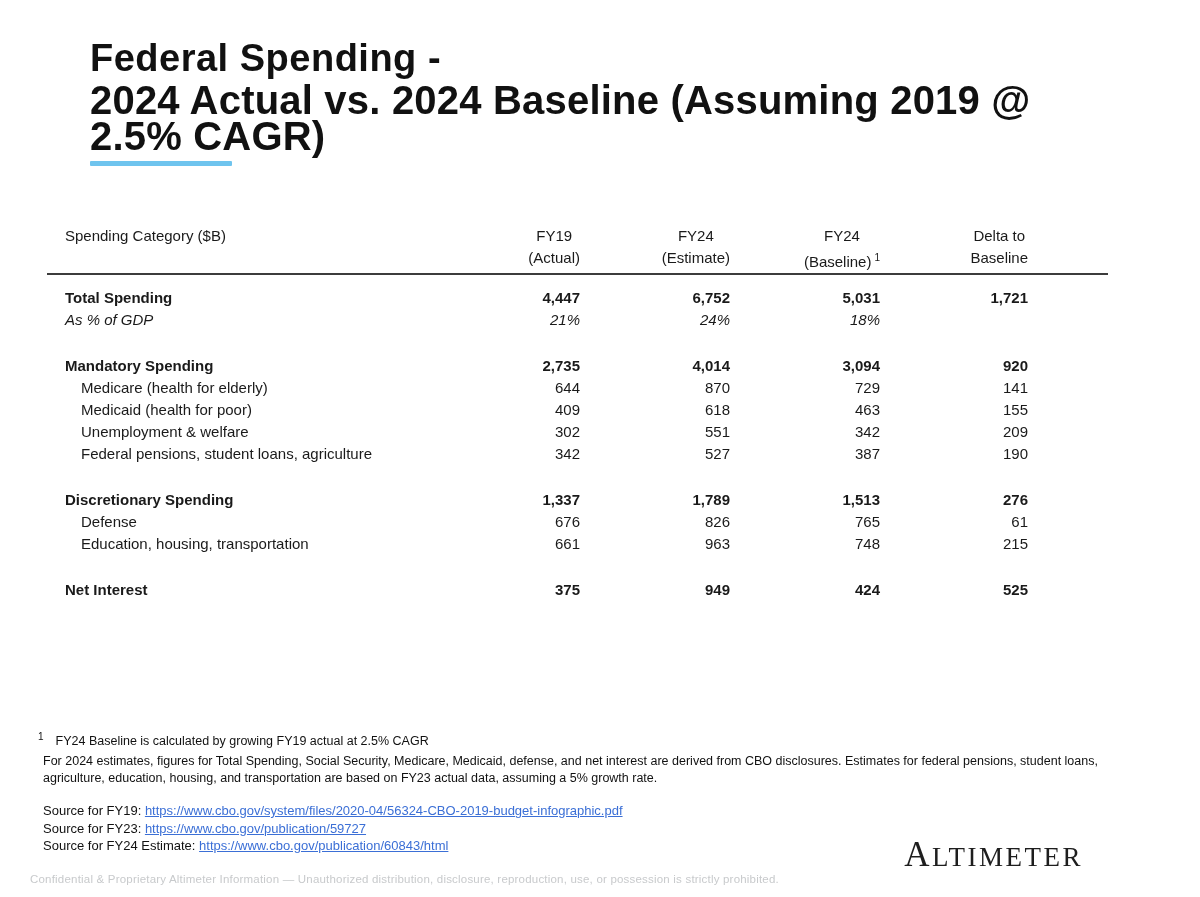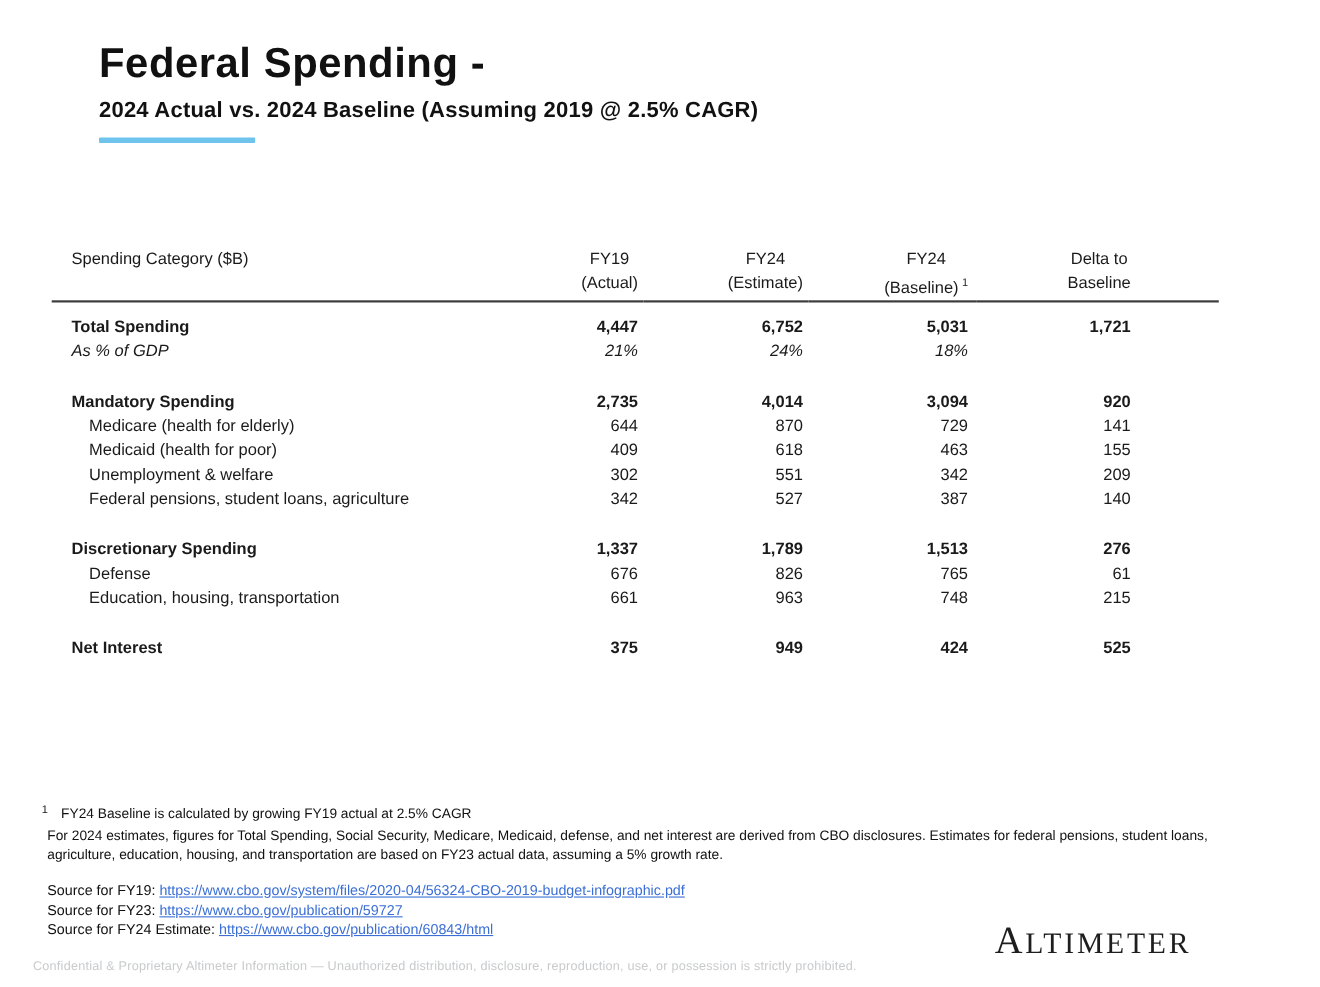--- a/index.html
+++ b/index.html
@@ -13,21 +13,21 @@
     color: #1a1a1a;
   }
 
   
   .title-block { position: absolute; left: 90px; top: 36px; }
   .title-line1 {
     font-size: 38px; font-weight: bold; color: #111111;
     letter-spacing: 0.5px; line-height: 44px;
   }
   .title-line2 {
-    font-size: 20px; font-weight: bold; color: #111111;
+    font-size: 40px; font-weight: bold; color: #111111;
     letter-spacing: 0.2px; line-height: 36px; margin-top: 2px;
   }
   .accent-bar { width: 142px; height: 5px; background: #6FC4EE; margin-top: 7px; border-radius: 1px; }
 
   
   .spend-table {
     position: absolute; left: 47px; top: 225px; width: 1125px;
     border-collapse: collapse; table-layout: fixed;
     font-size: 15px; color: #1a1a1a;
   }
@@ -171,21 +171,21 @@
         <td class="num c2">551</td>
         <td class="num c3">342</td>
         <td class="num c4">209</td>
         <td class="num c5">41%</td>
       </tr>
       <tr class="indent">
         <td class="cat">Federal pensions, student loans, agriculture</td>
         <td class="num c1">342</td>
         <td class="num c2">527</td>
         <td class="num c3">387</td>
-        <td class="num c4">140</td>
+        <td class="num c4">190</td>
         <td class="num c5">36%</td>
       </tr>
 
       <tr class="sp">
           <td colspan="6"></td>
         </tr>
 
       <tr class="bold">
         <td class="cat">Discretionary Spending</td>
         <td class="num c1">1,337</td>

